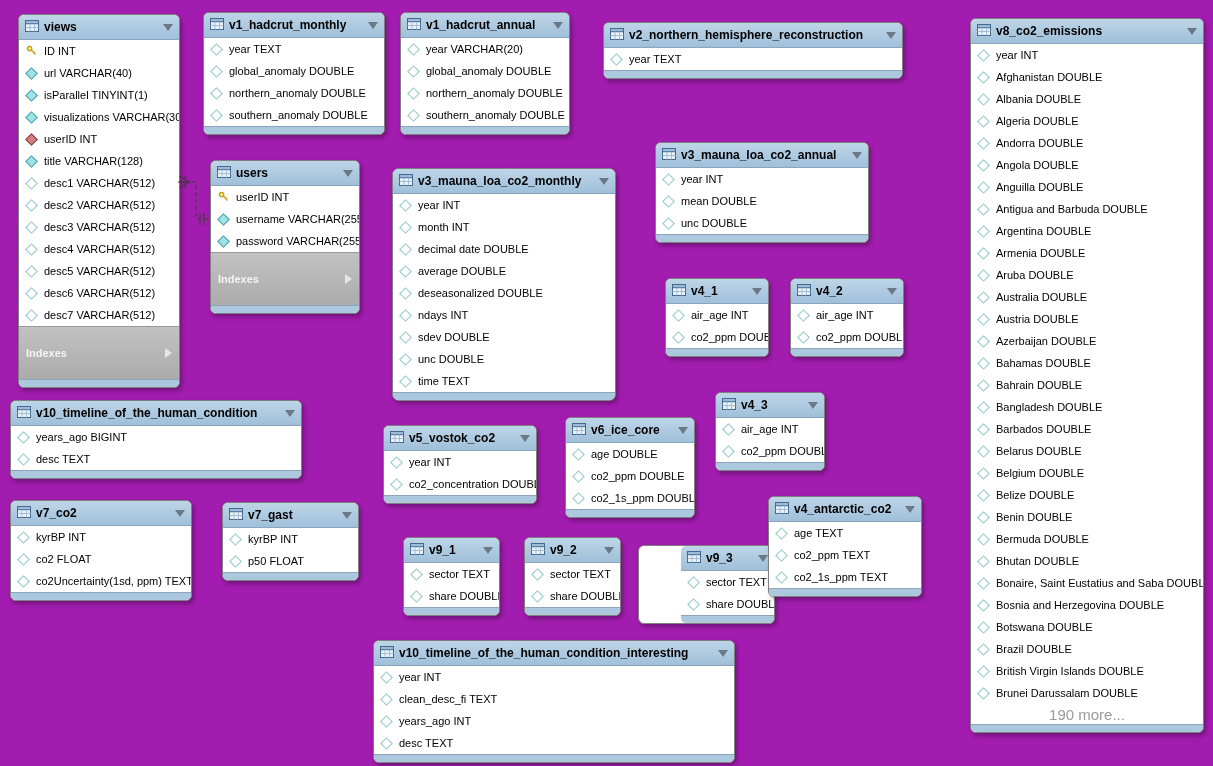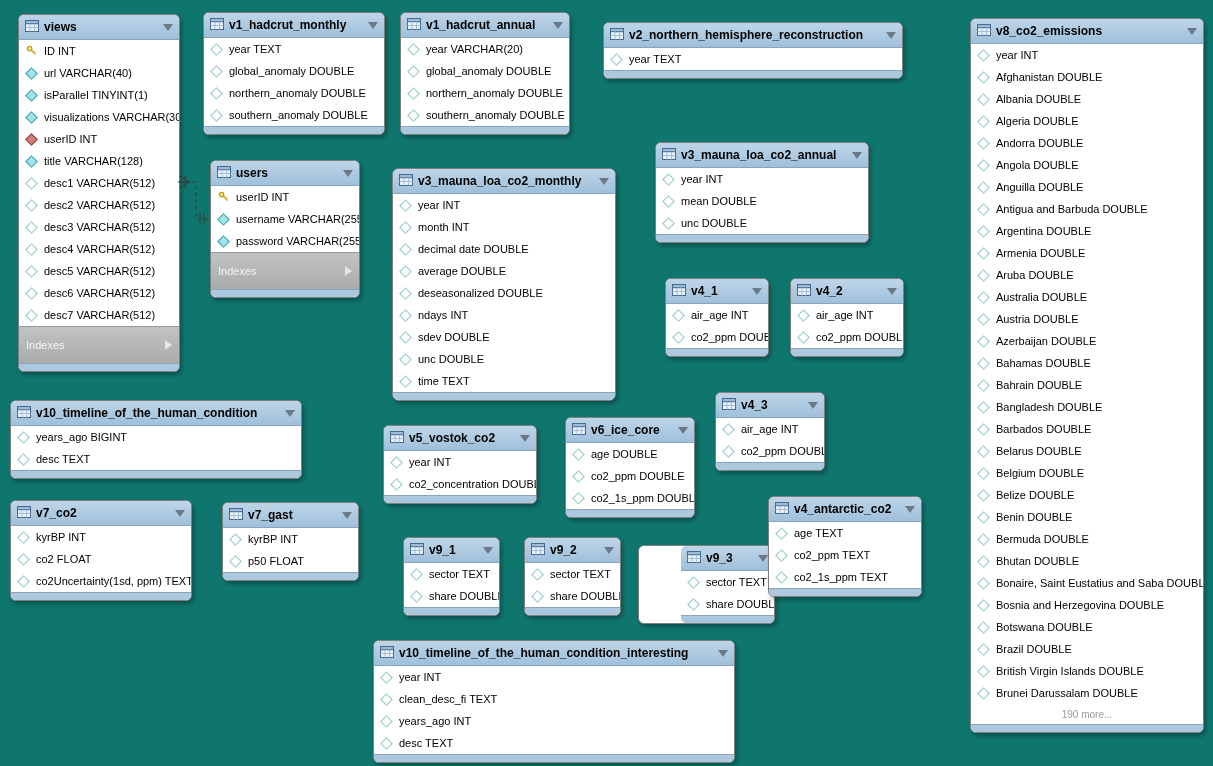--- a/index.html
+++ b/index.html
@@ -1,17 +1,17 @@
 <!DOCTYPE html>
 <html><head>
 <meta charset="utf-8">
 <style>
   html,body { margin:0; padding:0; background:#ffffff; }
   #canvas {
-    position:relative; width:1213px; height:766px; background:#0f766e;
+    position:relative; width:1213px; height:766px; background:#a21caf;
     font-family:"Liberation Sans", sans-serif; overflow:hidden;
   }
   .table {
     position:absolute; background:#ffffff;
     border:1px solid #7f7f7f; border-radius:6px;
     box-shadow:2px 3px 4px rgba(0,0,0,0.30);
   }
   .t-header {
     height:24px; display:flex; align-items:center; gap:5px; padding:0 6px;
     background:linear-gradient(#bed5e8, #9fc0da);
@@ -27,32 +27,32 @@
     border-right:5px solid transparent; border-top:7px solid #6b7885;
     flex:0 0 auto;
   }
   .t-body { background:#fff; }
   .t-row {
     height:22px; display:flex; align-items:center; gap:6px; padding:0 6px;
     font-size:11px; color:#000; white-space:nowrap; overflow:hidden;
   }
   .t-more {
     height:20px; display:flex; align-items:center; justify-content:center;
-    font-size:10px; color:#9a9a9a;
+    font-size:15px; color:#9a9a9a;
   }
   .diamond { width:7px; height:7px; transform:rotate(45deg); flex:0 0 auto; margin:0 2px; }
   .d-notnull  { background:#9fe3e6; border:1px solid #46a0a8; }
   .d-fk       { background:#cf7f7f; border:1px solid #8e3a3a; }
   .d-nullable { background:#ffffff; border:1px solid #8fc6c9; }
   .keyicon { width:11px; height:11px; flex:0 0 auto; margin:0 1px; }
   .tblicon { width:14px; height:12px; flex:0 0 auto; }
   .t-footer {
     height:20px; display:flex; align-items:center; justify-content:space-between;
-    padding:8px 7px; background:linear-gradient(#c2c2c2,#ababab);
-    color:#f4f4f4; font-size:11px; font-weight:normal;
+    padding:16px 7px; background:linear-gradient(#c2c2c2,#ababab);
+    color:#f4f4f4; font-size:11px; font-weight:bold;
     border-top:1px solid #9a9a9a;
   }
   .f-arrow {
     width:0; height:0; border-top:5px solid transparent;
     border-bottom:5px solid transparent; border-left:7px solid #e6e6e6;
   }
   .t-strip {
     height:7px; background:#abc8de; border-top:1px solid #8aa5bd;
     border-radius:0 0 5px 5px;
   }

